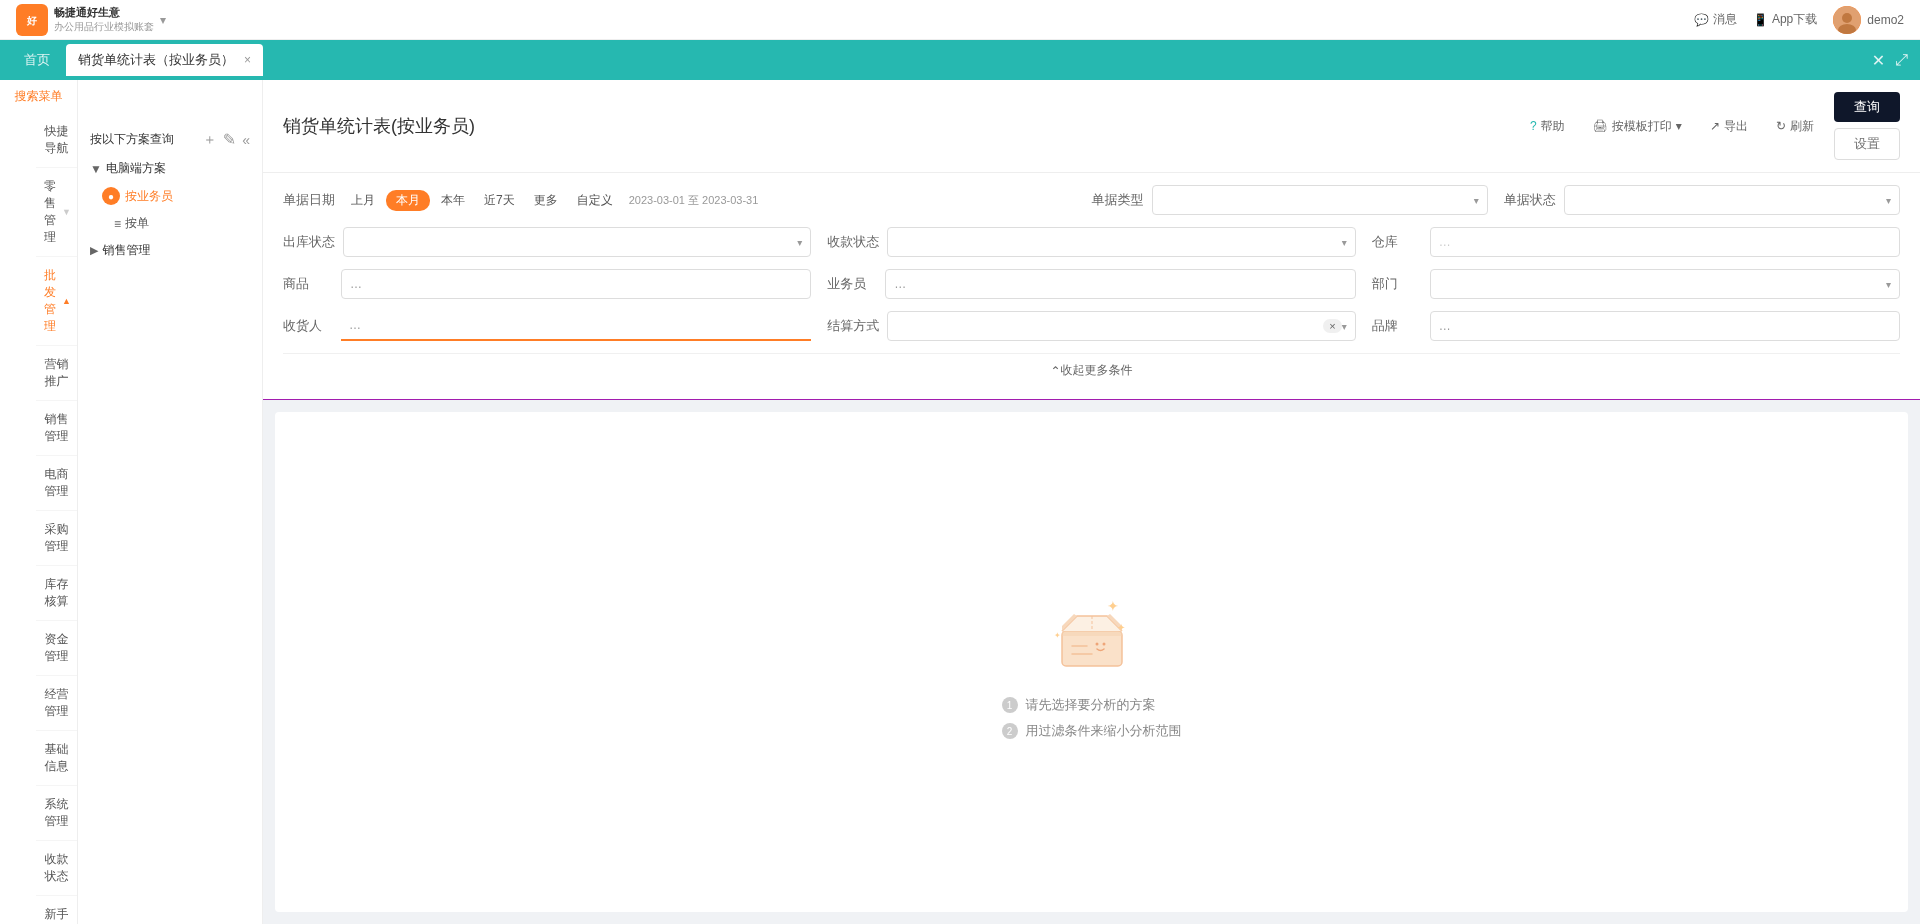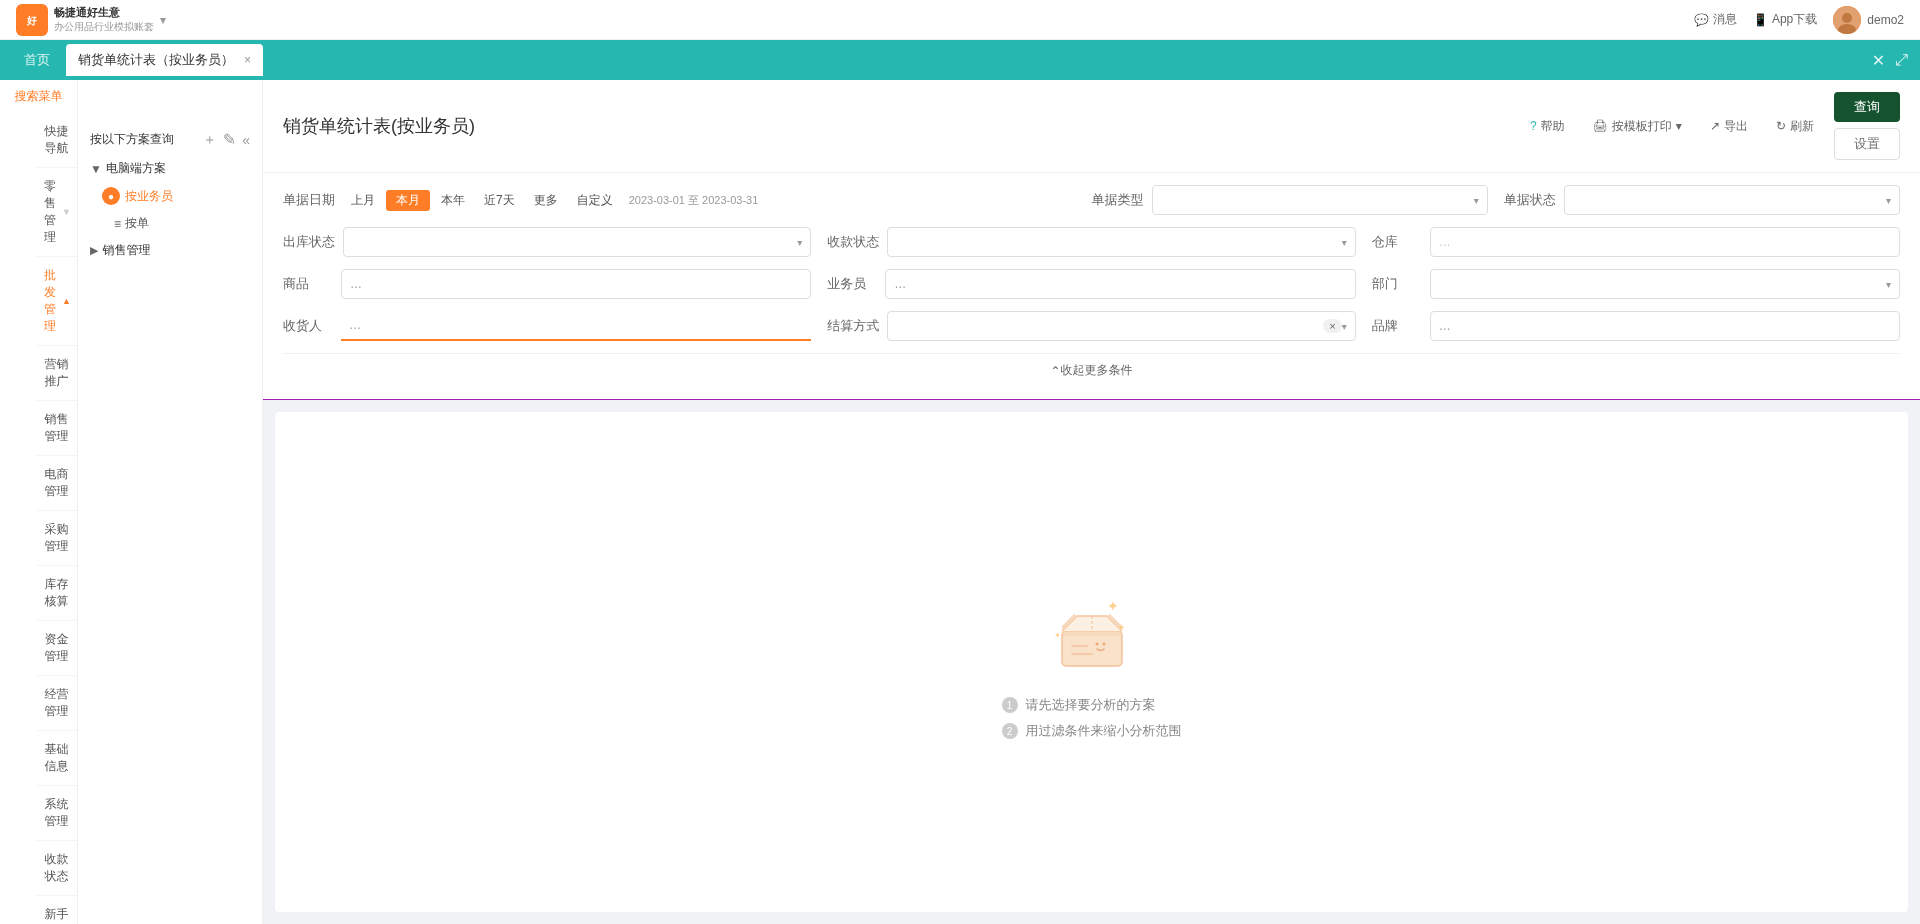--- a/index.html
+++ b/index.html
@@ -47,37 +47,37 @@
     .mobile-group { padding: 0; }
     .mobile-group-header { display: flex; align-items: center; padding: 5px 12px; font-size: 12px; color: #333; cursor: pointer; }
     .mobile-group-header .arrow { margin-right: 4px; color: #666; font-size: 11px; }
 
     
     .content-area { flex: 1; display: flex; flex-direction: column; overflow: hidden; background: #f0f2f5; }
     .content-header { background: #fff; padding: 12px 20px; border-bottom: 1px solid #eee; display: flex; align-items: center; justify-content: space-between; flex-shrink: 0; }
     .page-title { font-size: 18px; font-weight: 500; color: #333; }
     .content-header-actions { display: flex; align-items: center; gap: 12px; }
     .action-btn { display: flex; align-items: center; gap: 4px; color: #666; font-size: 12px; cursor: pointer; padding: 4px 8px; }
-    .query-btn { background: #14532d; color: white; border: none; padding: 6px 20px; border-radius: 4px; cursor: pointer; font-size: 13px; }
+    .query-btn { background: #0f172a; color: white; border: none; padding: 6px 20px; border-radius: 4px; cursor: pointer; font-size: 13px; }
     .set-btn { border: 1px solid #ddd; color: #737373; background: #fff; padding: 6px 16px; border-radius: 4px; cursor: pointer; font-size: 13px; }
 
     
     .filter-section { background: #fff; padding: 12px 20px; border-bottom: 1px solid #a21caf; flex-shrink: 0; }
     .filter-row { display: flex; align-items: center; gap: 16px; margin-bottom: 12px; flex-wrap: wrap; }
     .filter-row:last-child { margin-bottom: 0; }
     .filter-item { display: flex; align-items: center; gap: 8px; flex: 1; min-width: 200px; }
     .filter-label { color: #666; font-size: 13px; white-space: nowrap; min-width: 50px; }
     .filter-control { flex: 1; display: flex; align-items: center; border: 1px solid #ddd; border-radius: 4px; padding: 4px 8px; min-height: 30px; cursor: pointer; position: relative; background: #fff; }
     .filter-control.active-border { border-bottom: 2px solid #ff7d26; border-top: none; border-left: none; border-right: none; border-radius: 0; }
     .filter-control .placeholder { color: #ccc; font-size: 12px; flex: 1; }
     .filter-control .dropdown-arrow { color: #999; font-size: 10px; }
     .filter-control .more-btn { color: #999; font-size: 12px; }
     .date-filter { display: flex; align-items: center; gap: 3px; }
     .date-btn { padding: 2px 8px; border-radius: 2px; cursor: pointer; font-size: 12px; color: #555; }
-    .date-btn.active { background: #ff7d26; color: white; border-radius: 3px; padding: 2px 10px; }
+    .date-btn.active { background: #ff7d26; color: white; border-radius: 10px; padding: 2px 10px; }
     .date-range { font-size: 11px; color: #999; }
     .clear-tag { background: #f0f0f0; border-radius: 10px; padding: 1px 6px; font-size: 11px; color: #666; display: flex; align-items: center; gap: 2px; cursor: pointer; }
 
     
     .collapse-bar { display: flex; align-items: center; justify-content: center; padding: 8px; background: #fff; border-top: 1px solid #f0f0f0; cursor: pointer; font-size: 12px; color: #666; }
 
     
     .empty-state { flex: 1; display: flex; flex-direction: column; align-items: center; justify-content: center; background: #fff; margin: 12px; border-radius: 4px; }
     .empty-steps { list-style: none; }
     .empty-steps li { display: flex; align-items: center; gap: 8px; margin-bottom: 8px; font-size: 13px; color: #888; }

